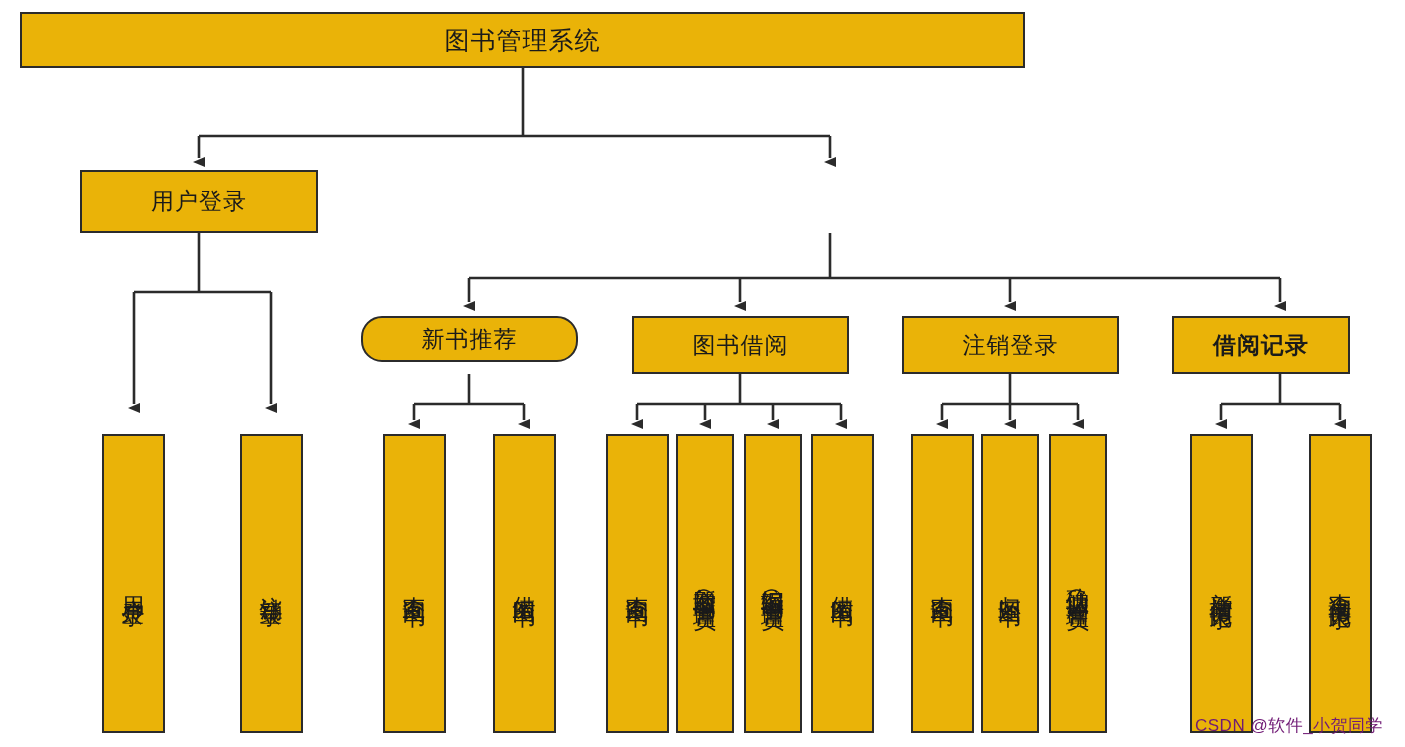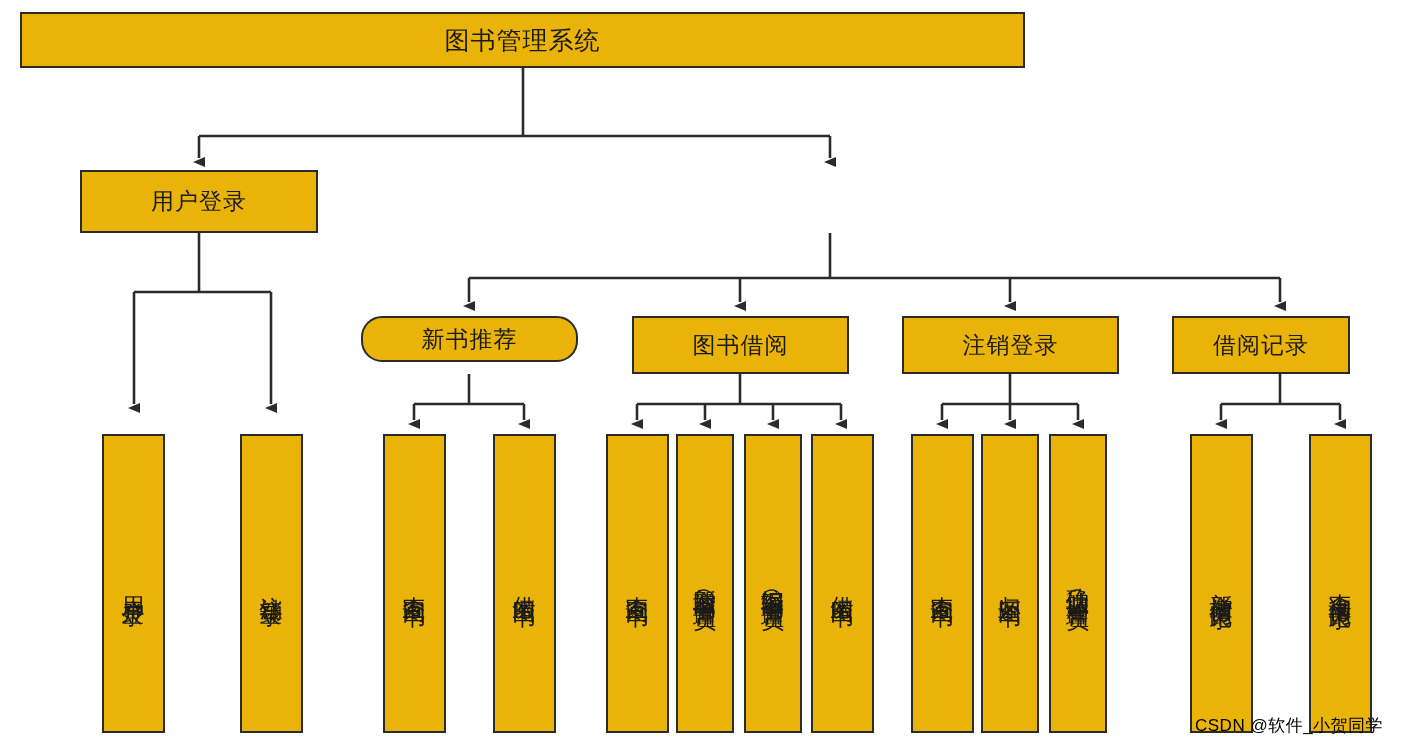--- a/index.html
+++ b/index.html
@@ -52,21 +52,21 @@
     writing-mode: vertical-rl;
     text-orientation: upright;
     display: block;
   }
   .node.root {
     font-size: 25px;
   }
   .watermark {
     position: absolute;
     font-size: 17px;
-    color: #000000;
+    color: #701a75;
     white-space: nowrap;
     letter-spacing: 0.5px;
   }
 </style>
 </head>
 <body>
 
 <div id="canvas">
 
   <svg id="wires" viewBox="0 0 1405 747" xmlns="http://www.w3.org/2000/svg">
@@ -129,21 +129,21 @@
 
   <div class="node horiz" style="left:361px; top:316px; width:217px; height:46px;border-radius:21px;">
     <span>新书推荐</span>
   </div>
   <div class="node horiz" style="left:632px; top:316px; width:217px; height:58px;">
     <span>图书借阅</span>
   </div>
   <div class="node horiz" style="left:902px; top:316px; width:217px; height:58px;">
     <span>注销登录</span>
   </div>
-  <div class="node horiz" style="left:1172px; top:316px; width:178px; height:58px;">
+  <div class="node horiz" style="left:1172px; top:316px; width:178px; height:58px;font-weight:bold;">
     <span>借阅记录</span>
   </div>
 
   <div class="node vert" style="left:102px; top:434px; width:63px; height:299px;">
     <span class="vtext">用户登录</span>
   </div>
   <div class="node vert" style="left:240px; top:434px; width:63px; height:299px;">
     <span class="vtext">注销登录</span>
   </div>
 

